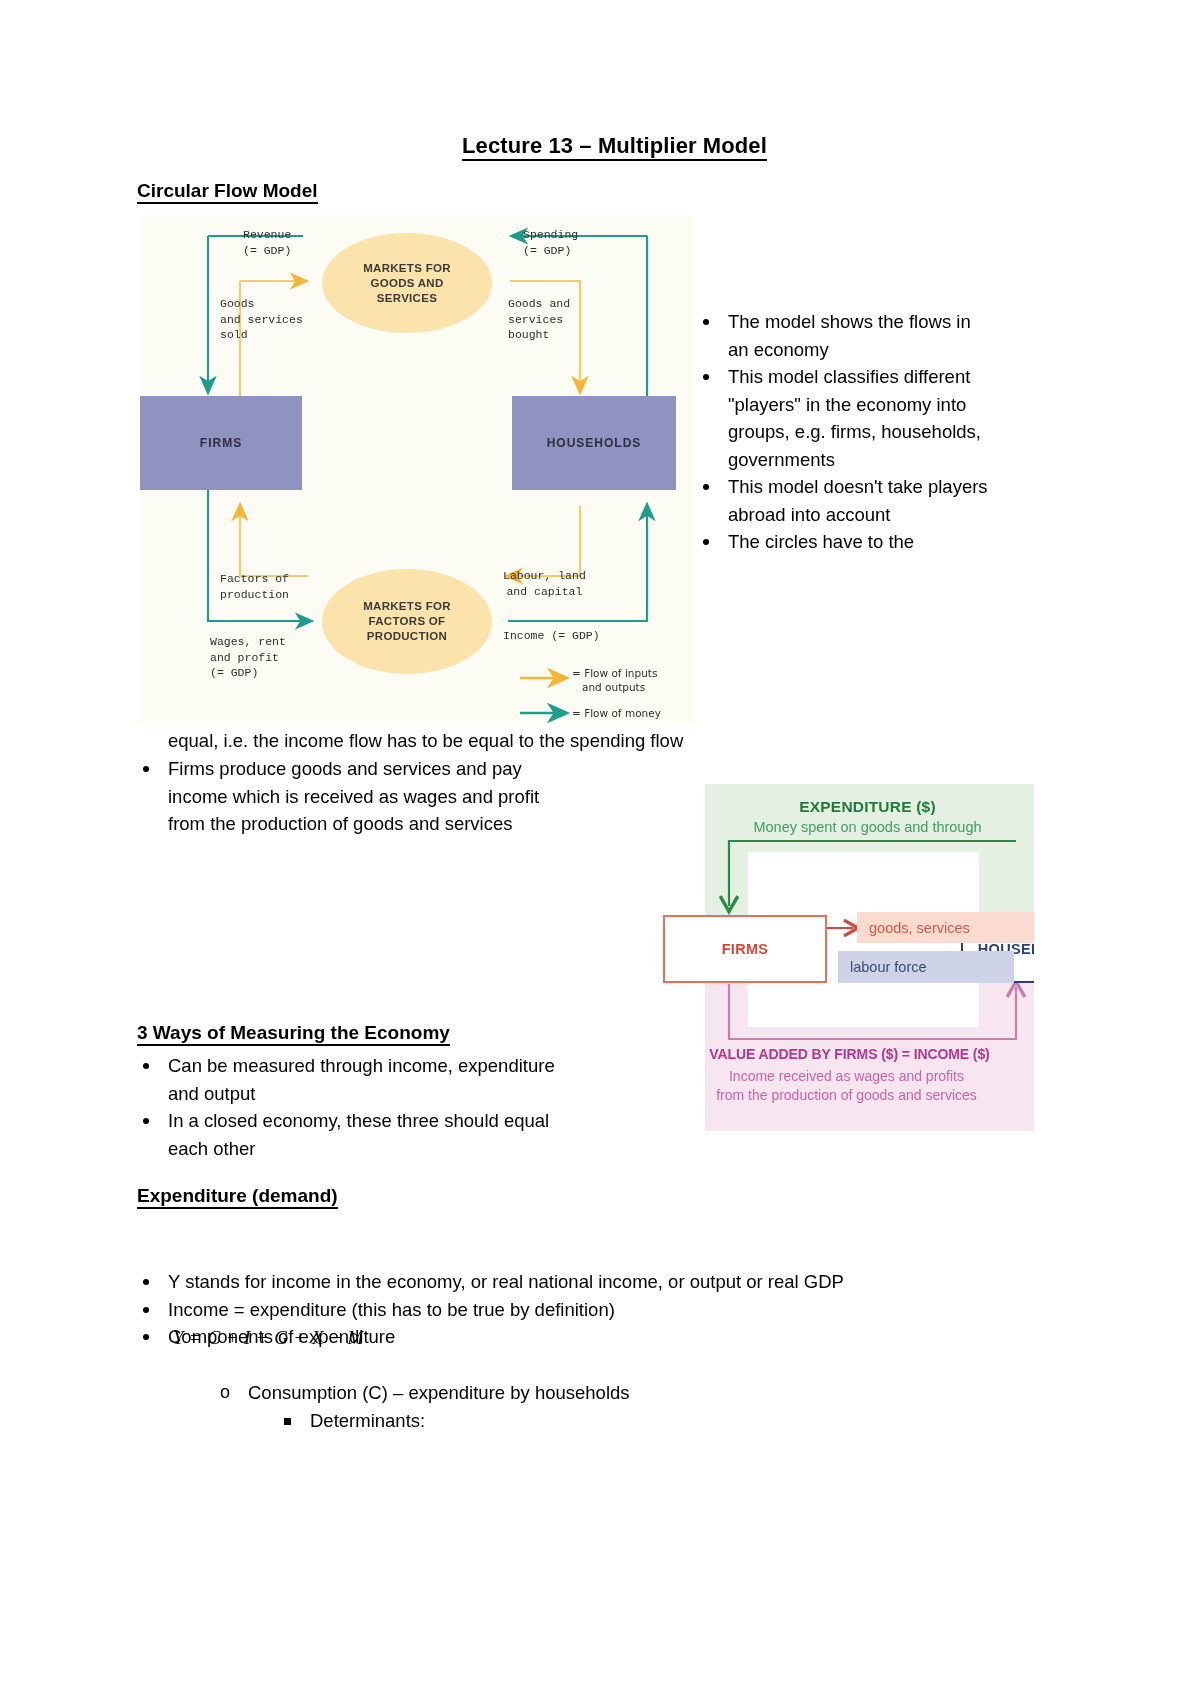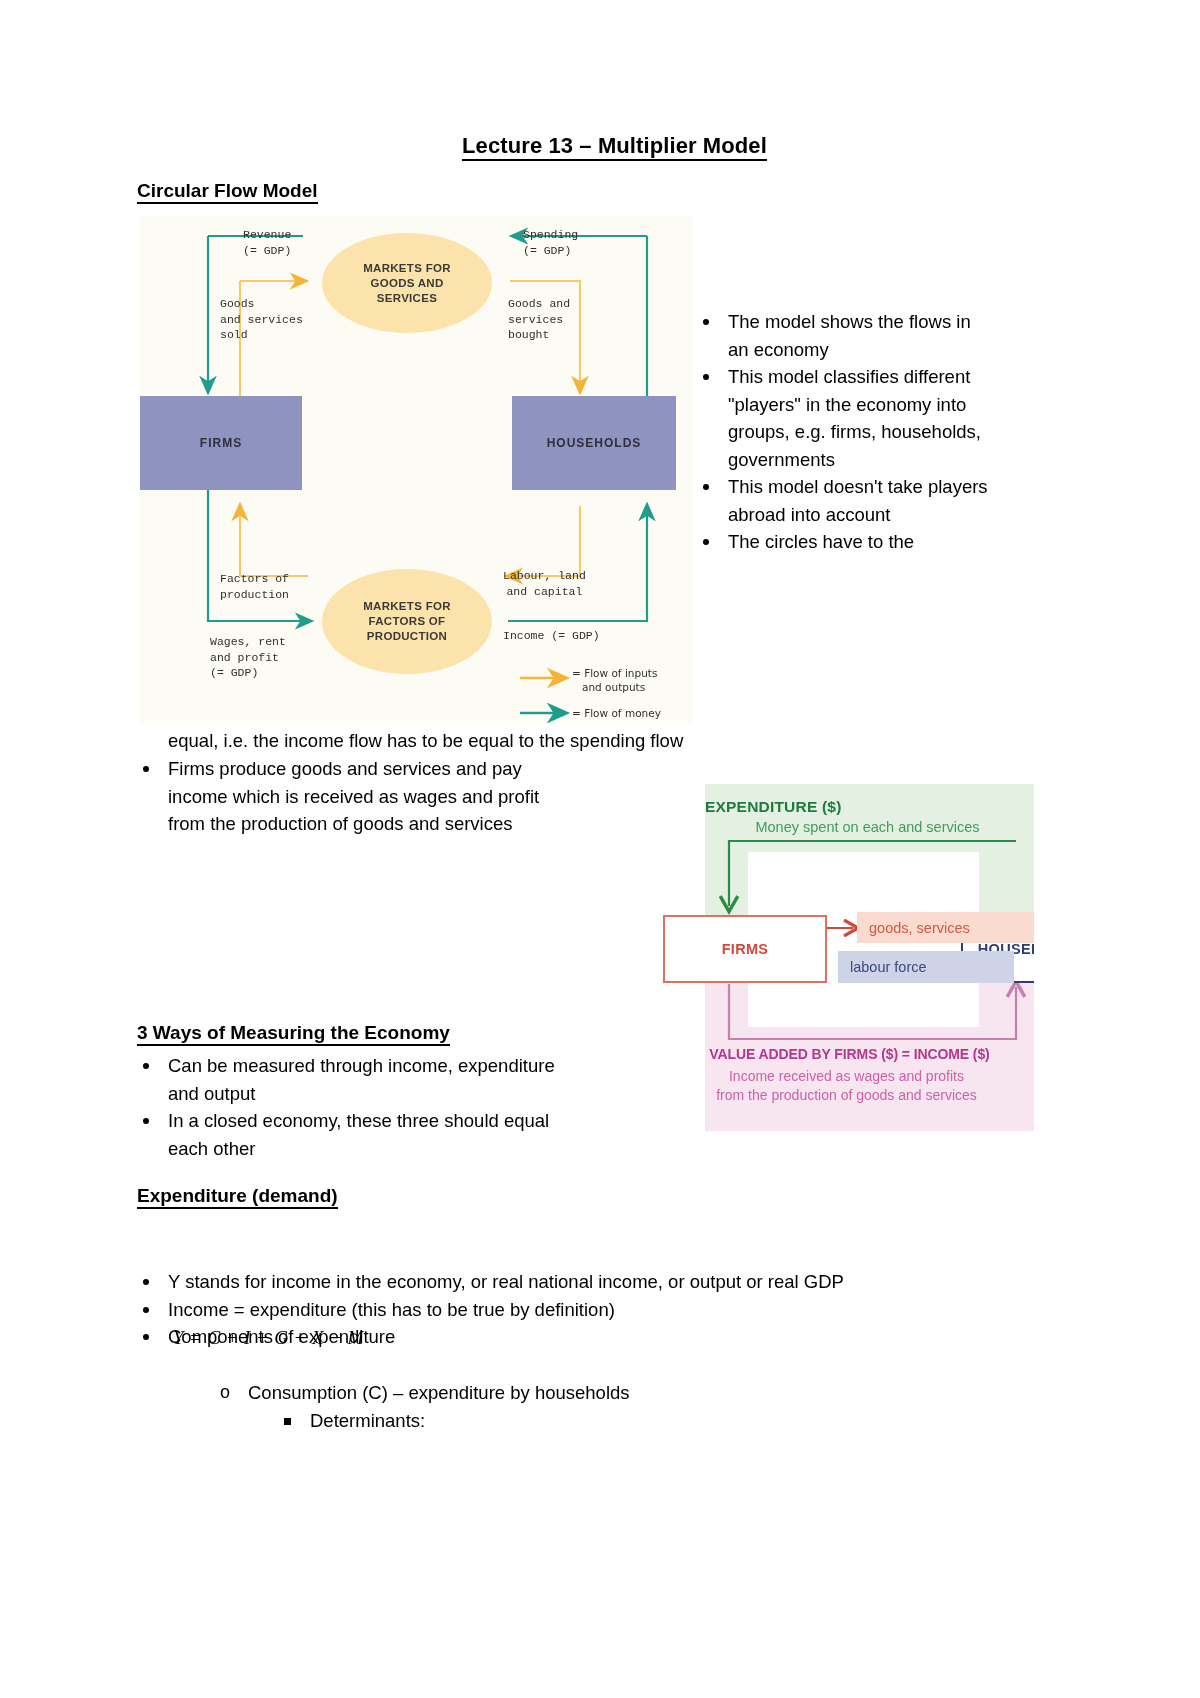--- a/index.html
+++ b/index.html
@@ -77,21 +77,21 @@
 
   
   .fig2{
     position:absolute;left:663px;top:784px;width:371px;height:347px;
     background:#ffffff;overflow:hidden;
   }
   .fig2 .green-band{position:absolute;left:42px;top:0px;right:0px;height:190px;background:#e3f0e2;}
   .fig2 .pink-band{position:absolute;left:42px;top:190px;right:0;bottom:0;background:#f7e5ef;}
   .fig2 .white-in{position:absolute;left:85px;top:68px;right:55px;height:175px;background:#fff;}
   .fig2 .t-exp{
-    position:absolute;left:42px;right:4px;top:14px;
+    position:absolute;left:42px;right:4px;top:14px;text-align:center;
     font-size:15.5px;font-weight:bold;color:#1f7a3f;letter-spacing:.2px;
   }
   .fig2 .t-exp2{
     position:absolute;left:42px;right:4px;top:35px;text-align:center;
     font-size:14.5px;color:#3f9d5f;
   }
   .fig2 .t-val{
     position:absolute;left:6px;right:4px;top:262px;text-align:center;
     font-size:14px;font-weight:bold;color:#b6368f;letter-spacing:-.1px;
   }
@@ -261,21 +261,21 @@
 
       <line x1="163" y1="144" x2="190" y2="144" stroke="#d4483a" stroke-width="2" marker-end="url(#rA)"></line>
 
       <line x1="296" y1="183" x2="343" y2="183" stroke="#2d3f7a" stroke-width="2.2" marker-end="url(#bA)" transform="translate(0,0) scale(1,1)"></line>
       <line x1="343" y1="183" x2="296" y2="183" stroke="#2d3f7a" stroke-width="2.2" marker-end="url(#bA)"></line>
 
       <polyline points="66,200 66,255 353,255 353,203" fill="none" stroke="#c77fae" stroke-width="2.2" marker-end="url(#pA)"></polyline>
     </svg>
 
     <div class="t-exp">EXPENDITURE ($)</div>
-    <div class="t-exp2">Money spent on each and services</div>
+    <div class="t-exp2">Money spent on goods and through</div>
 
     <div class="bx bx-firms">
         <span>FIRMS</span>
       </div>
     <div class="bx bx-house">
         <span>HOUSEHOLDS</span>
       </div>
     <div class="tag tag-goods">goods, services</div>
     <div class="tag tag-labour">labour force</div>
 

